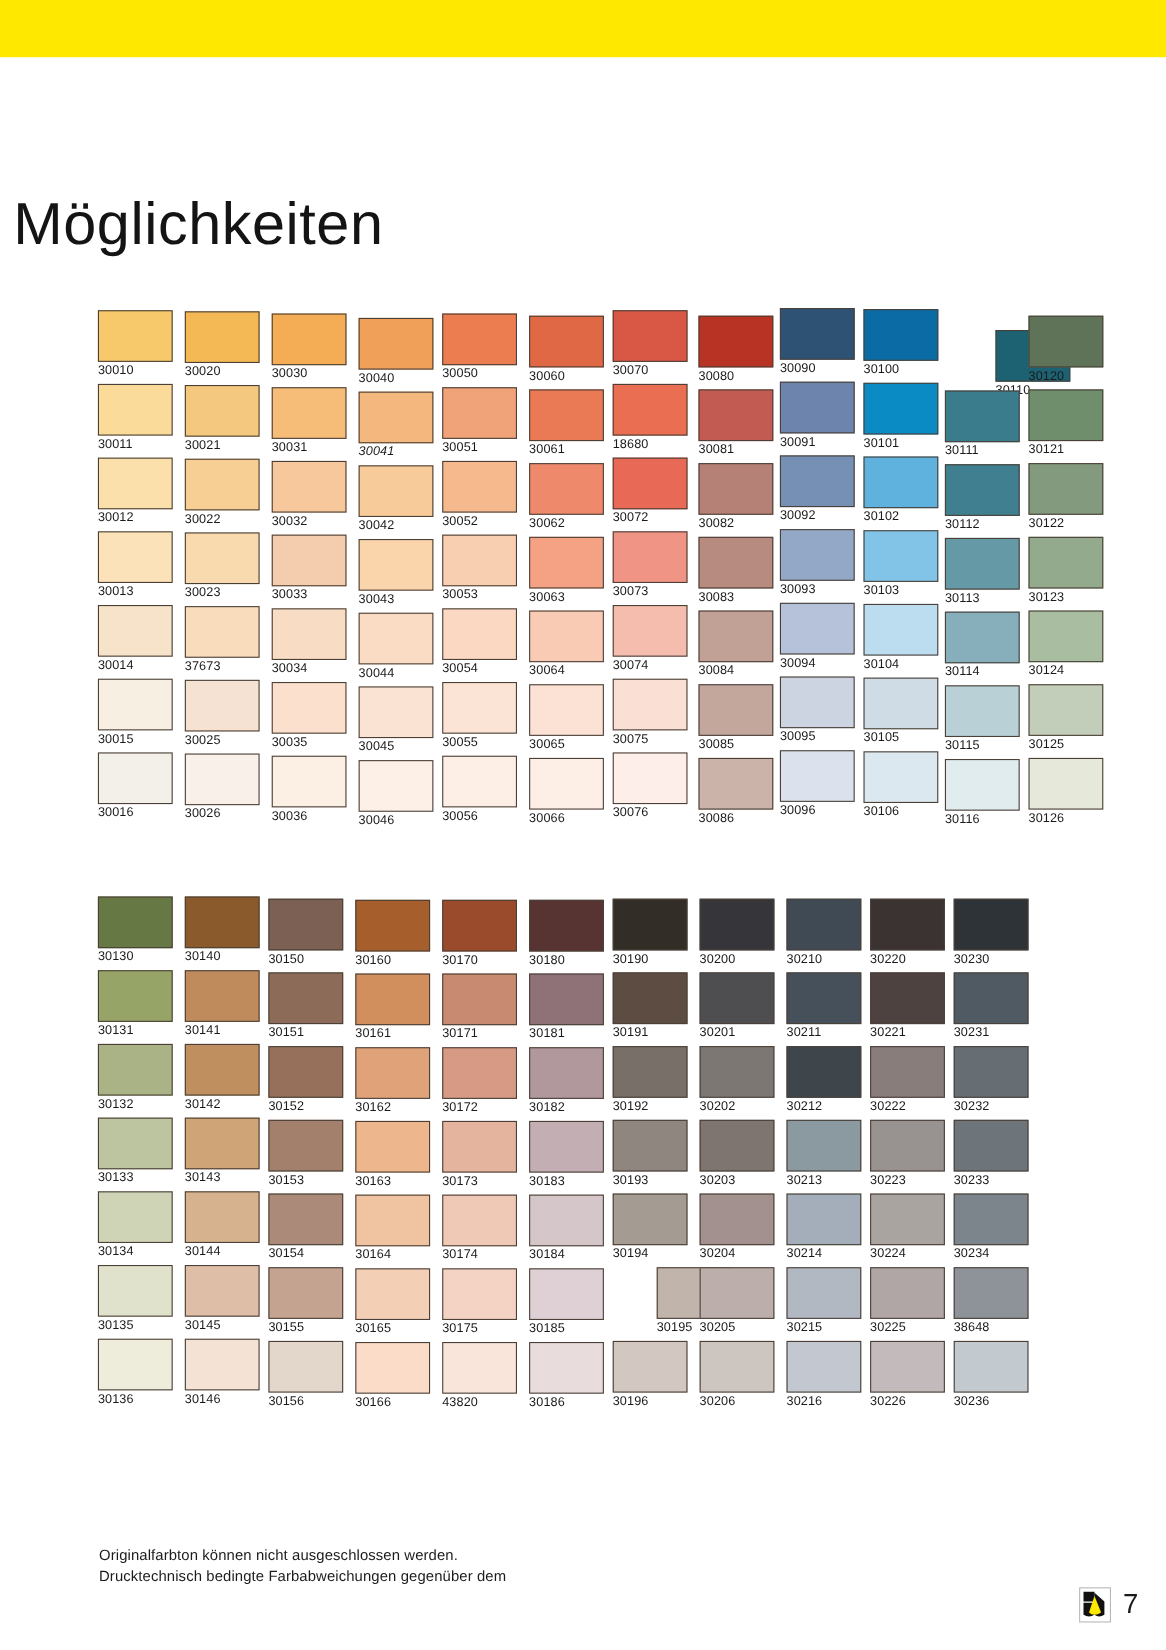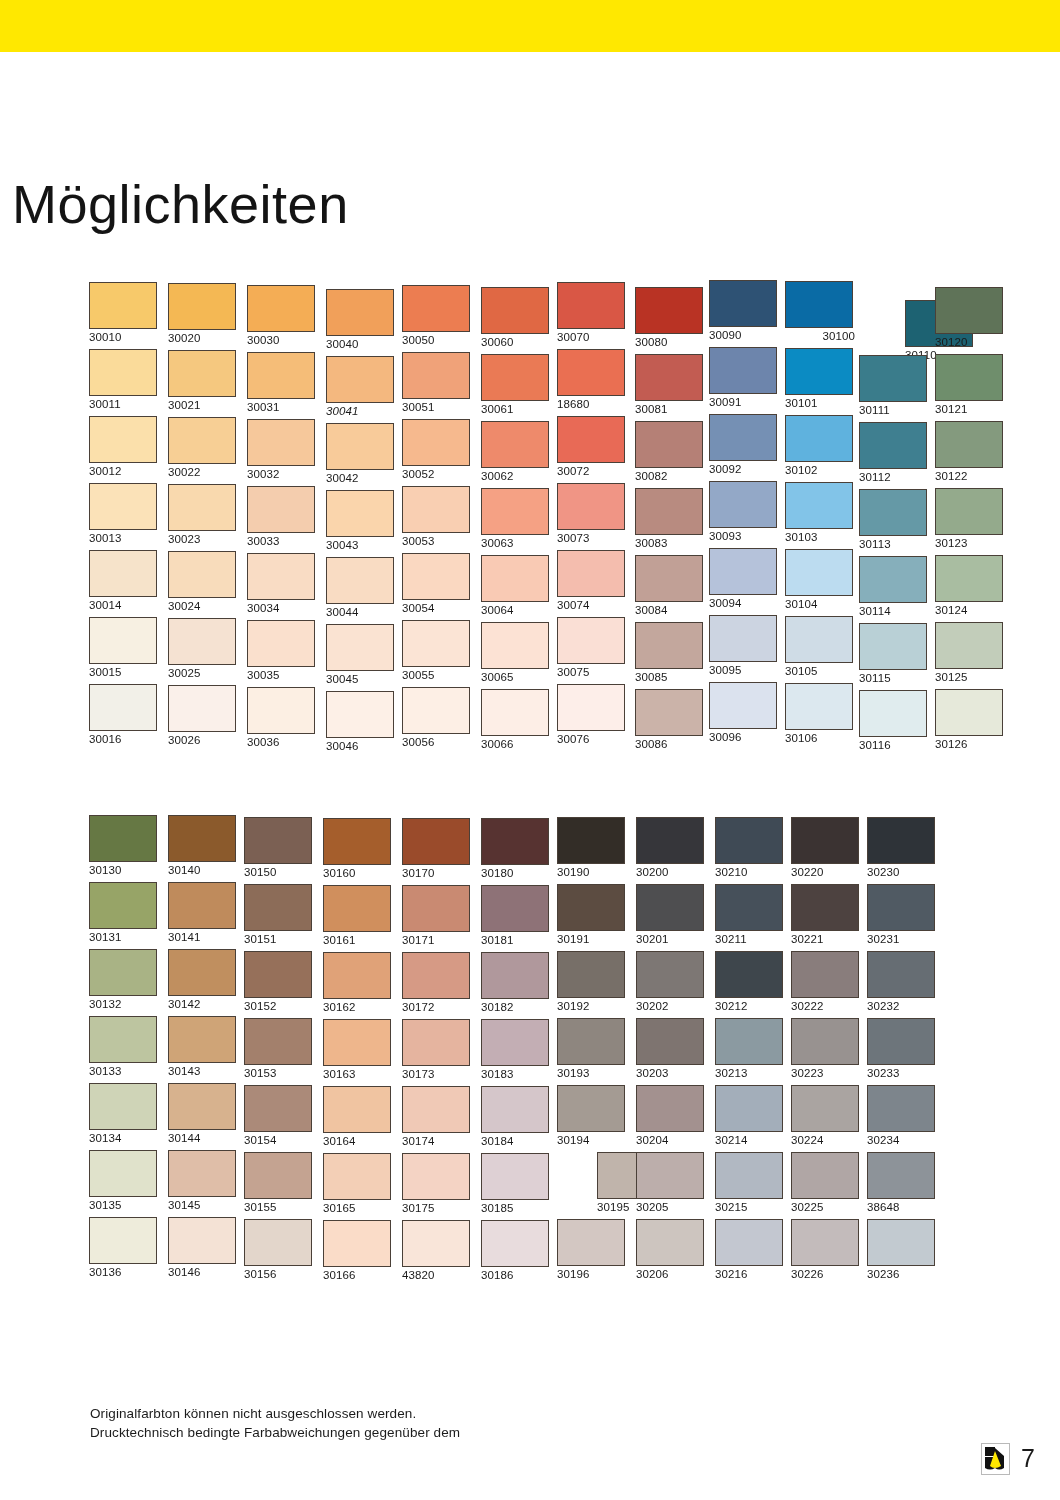--- a/index.html
+++ b/index.html
@@ -159,21 +159,21 @@
       <div class="swatch-cell" style="top: 135px;">
         <div class="swatch-chip" style="background: rgb(247, 207, 149);"></div>
         <div class="swatch-code">30022</div>
       </div>
       <div class="swatch-cell" style="top: 202px;">
         <div class="swatch-chip" style="background: rgb(249, 217, 174);"></div>
         <div class="swatch-code">30023</div>
       </div>
       <div class="swatch-cell" style="top: 269px;">
         <div class="swatch-chip" style="background: rgb(248, 220, 187);"></div>
-        <div class="swatch-code">30024</div>
+        <div class="swatch-code">37673</div>
       </div>
       <div class="swatch-cell" style="top: 336px;">
         <div class="swatch-chip" style="background: rgb(245, 226, 210);"></div>
         <div class="swatch-code">30025</div>
       </div>
       <div class="swatch-cell" style="top: 403px;">
         <div class="swatch-chip" style="background: rgb(250, 240, 234);"></div>
         <div class="swatch-code">30026</div>
       </div>
     </div>
@@ -381,21 +381,21 @@
       <div class="swatch-cell" style="top: 333px;">
         <div class="swatch-chip" style="background: rgb(204, 212, 225);"></div>
         <div class="swatch-code">30095</div>
       </div>
       <div class="swatch-cell" style="top: 400px;">
         <div class="swatch-chip" style="background: rgb(219, 226, 238);"></div>
         <div class="swatch-code">30096</div>
       </div>
     </div>
     <div class="swatch-col" style="left: 696px;">
-      <div class="swatch-cell" style="top: -1px; text-align: right;">
+      <div class="swatch-cell" style="top: -1px;">
         <div class="swatch-chip" style="background: rgb(10, 107, 165);"></div>
         <div class="swatch-code">30100</div>
       </div>
       <div class="swatch-cell" style="top: 66px;">
         <div class="swatch-chip" style="background: rgb(11, 139, 195);"></div>
         <div class="swatch-code">30101</div>
       </div>
       <div class="swatch-cell" style="top: 133px;">
         <div class="swatch-chip" style="background: rgb(95, 178, 222);"></div>
         <div class="swatch-code">30102</div>

